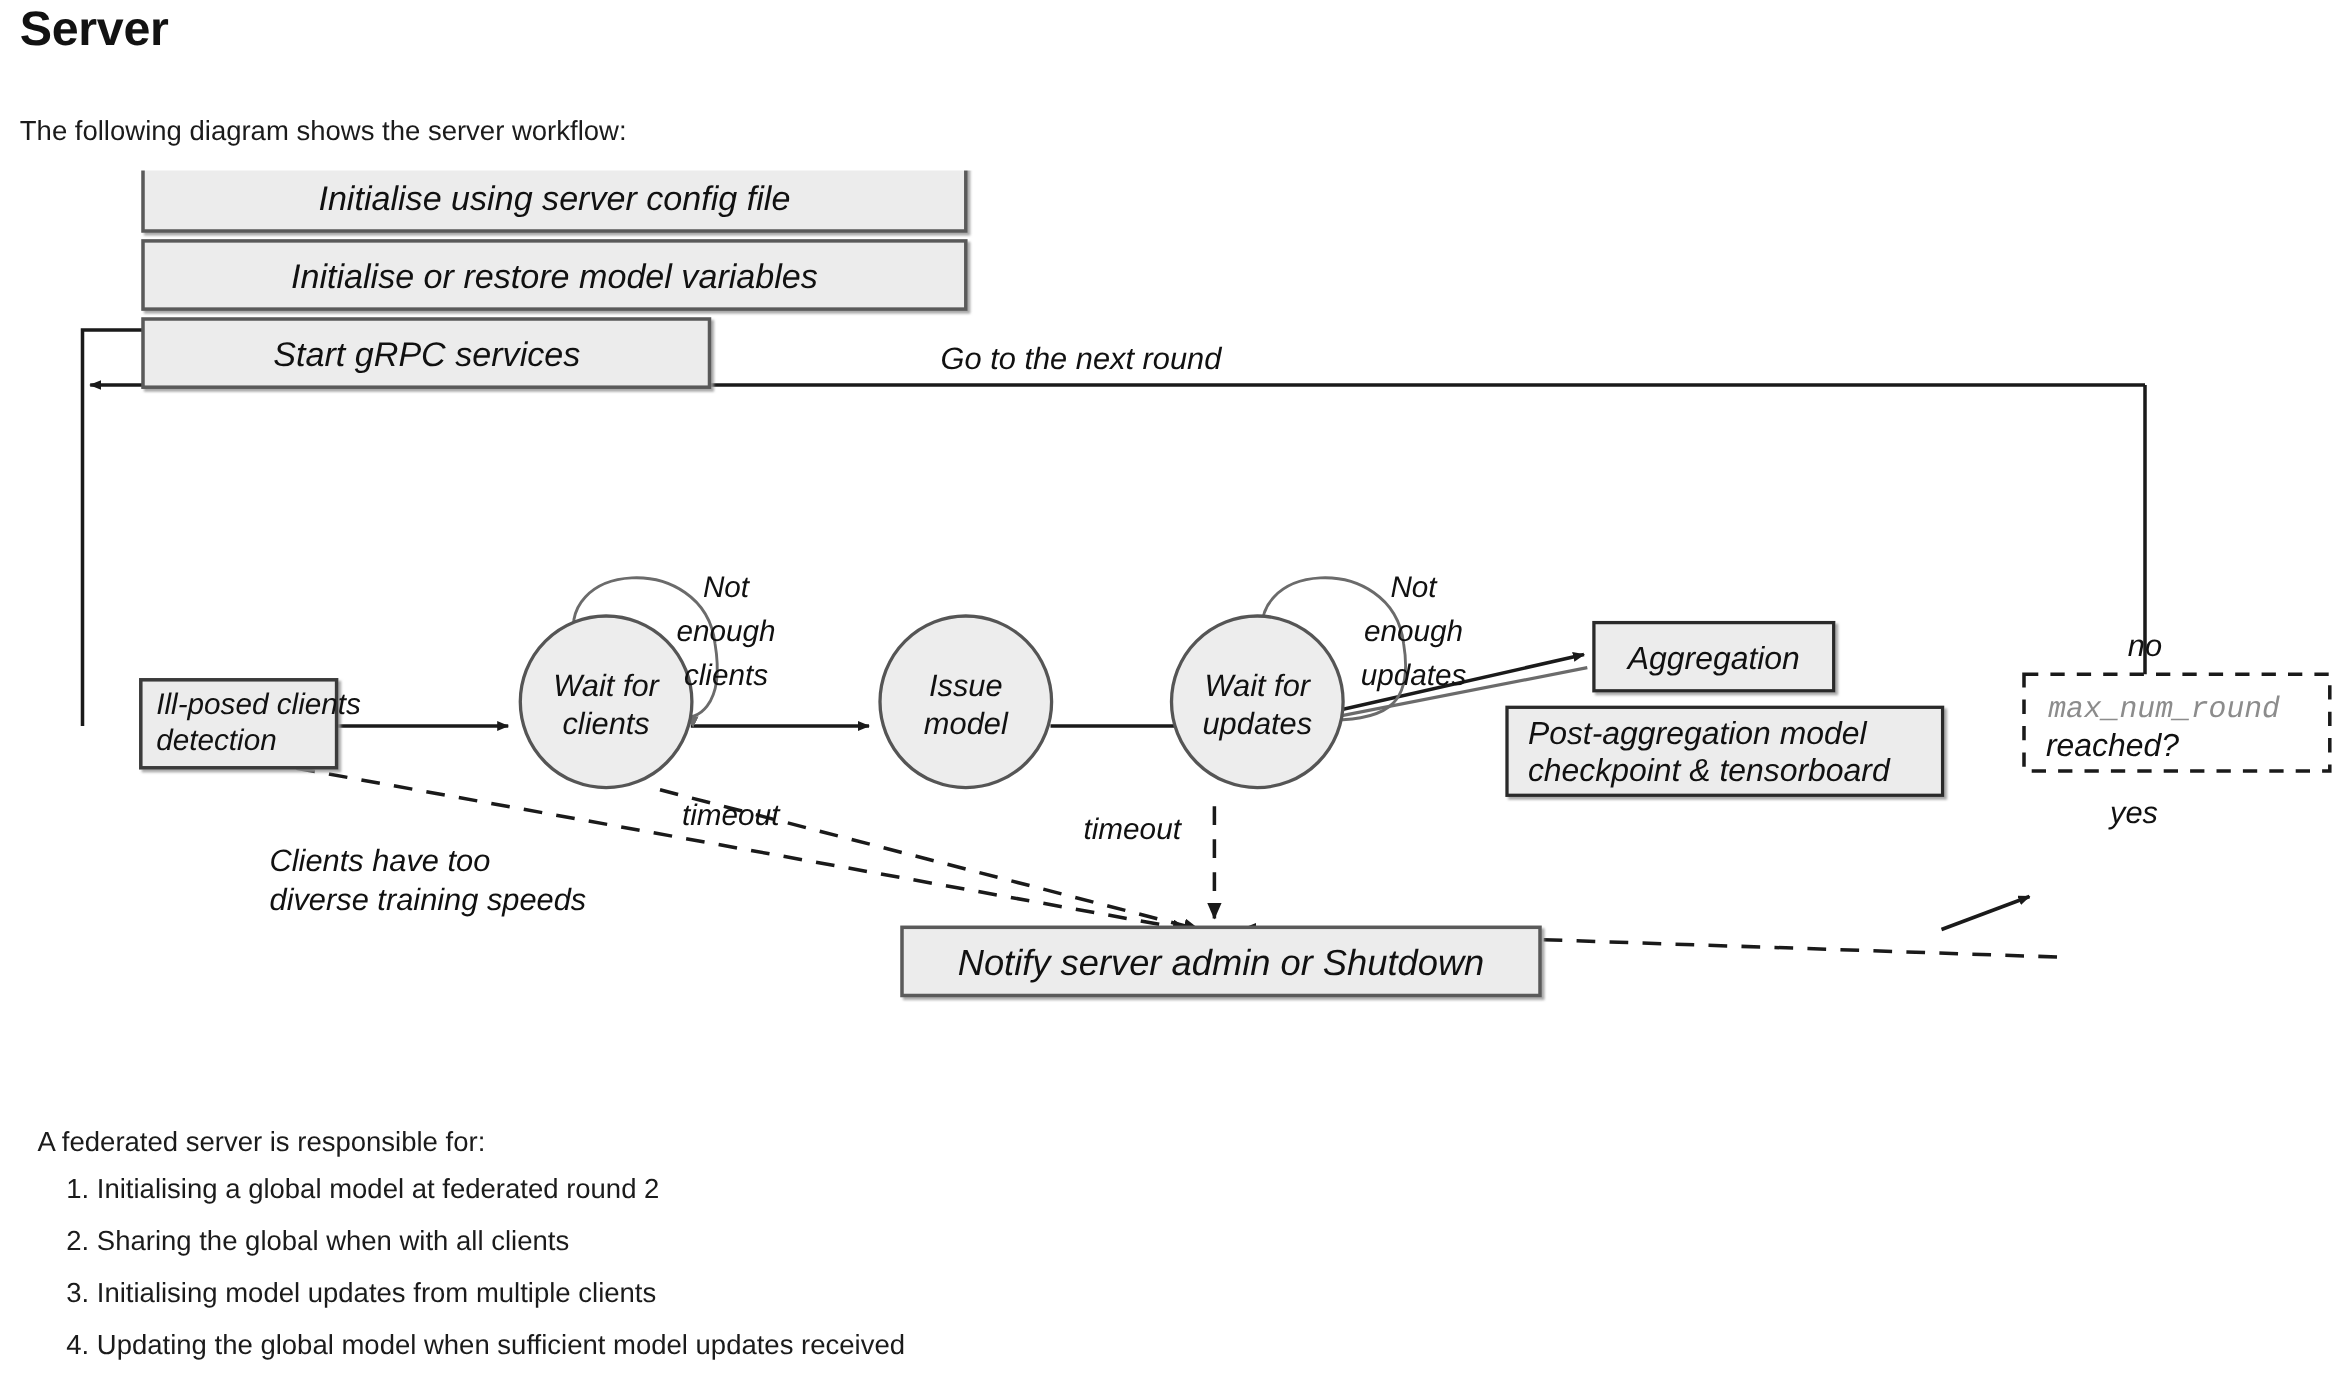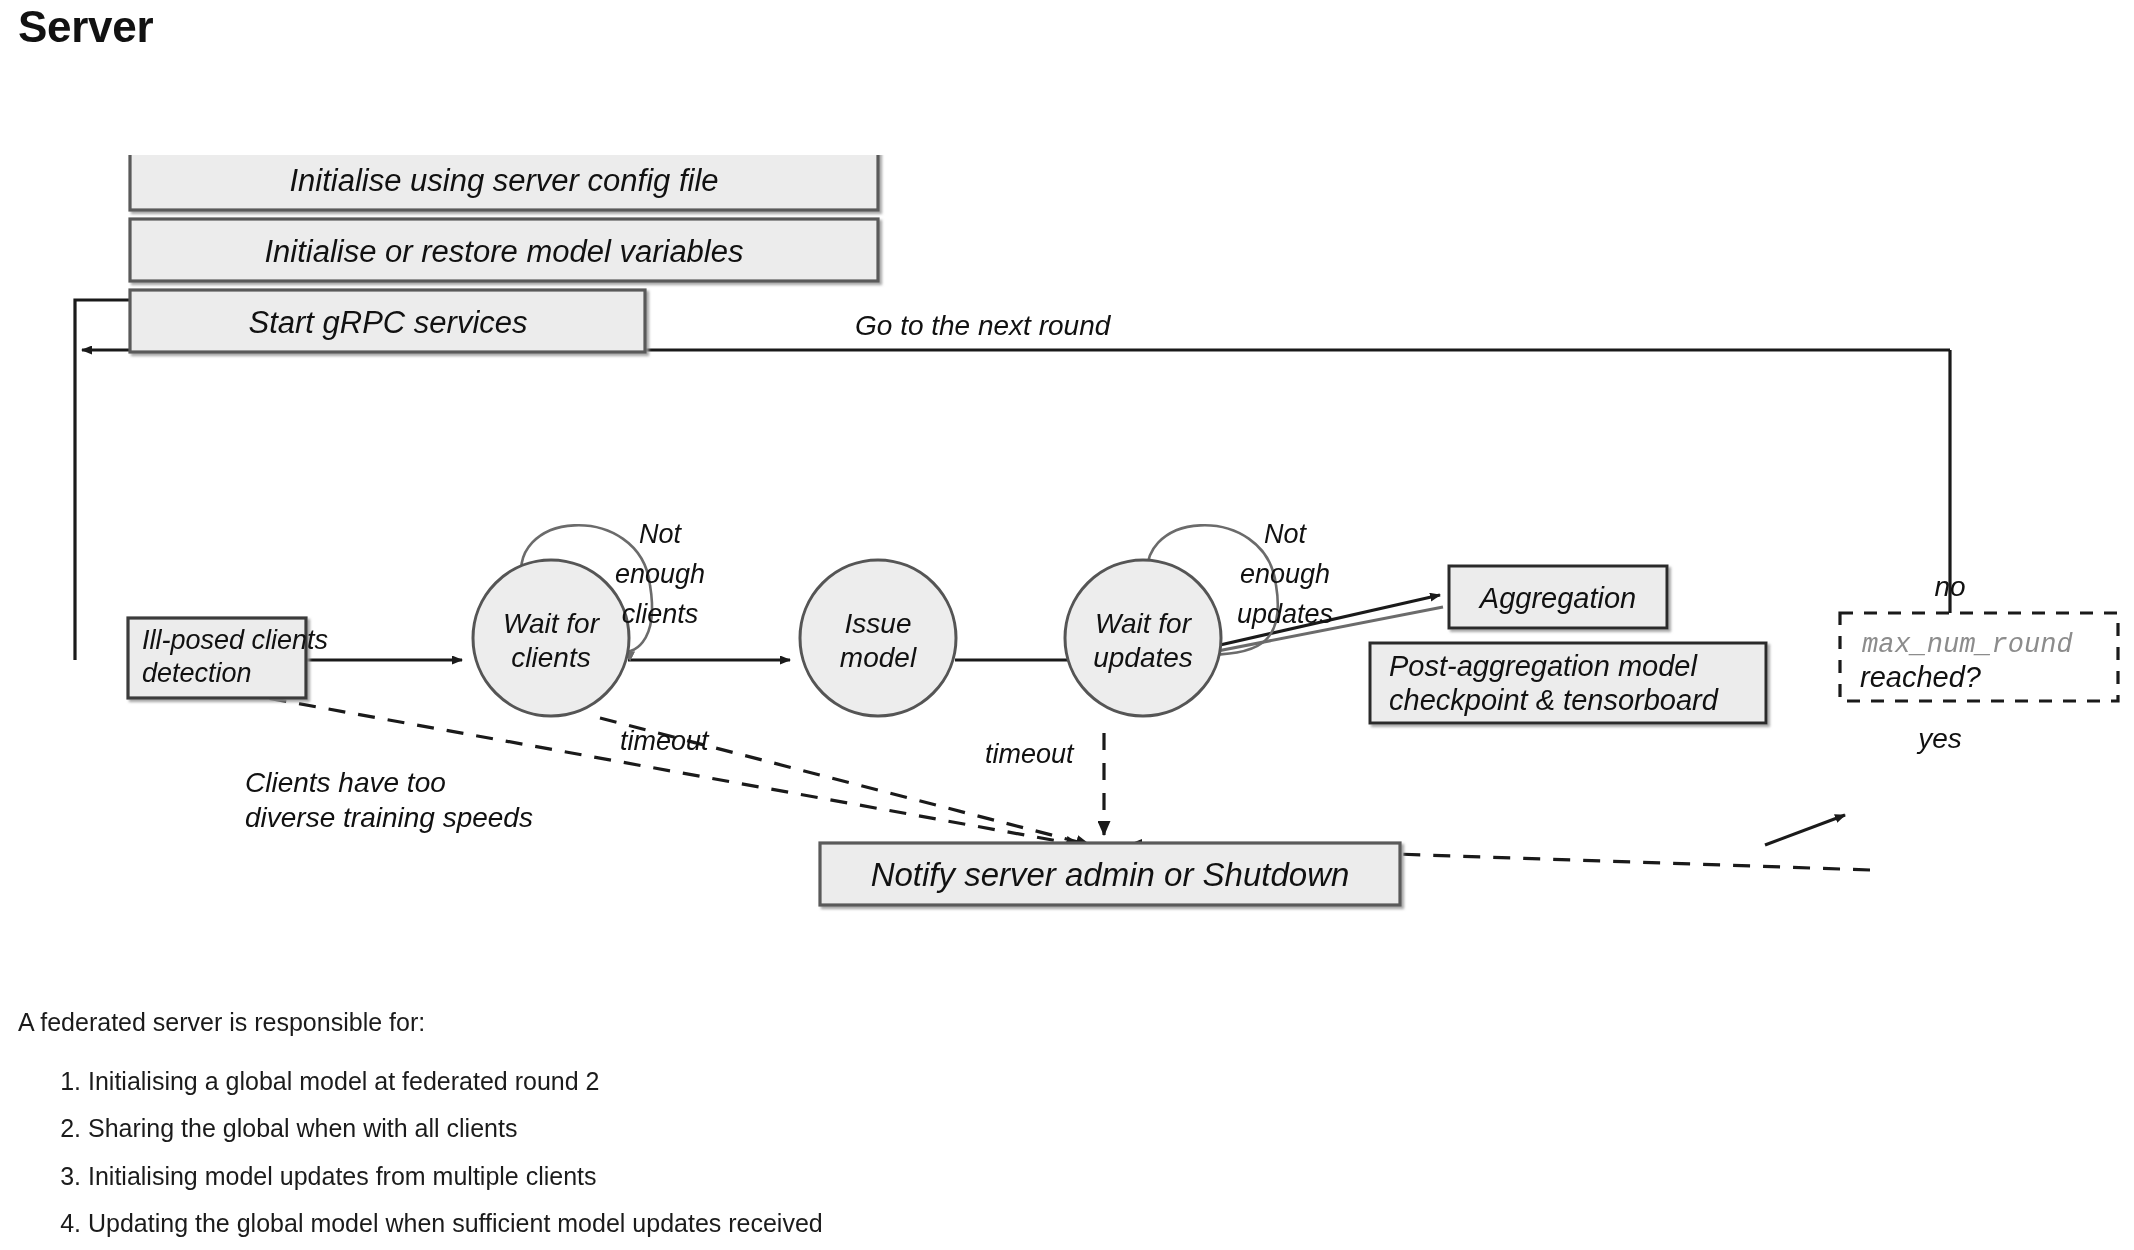--- a/index.html
+++ b/index.html
@@ -19,34 +19,35 @@
   .intro-text{
     position:absolute;left:18px;top:105px;
     margin:0;font-size:25px;font-weight:400;color:#1b1b1b;
   }
 
   .diagram{position:absolute;left:0;top:155px;width:1872px;height:800px;font-style:italic;}
   .diagram svg{display:block;}
 
   .outro-text{
     position:absolute;left:18px;top:1008px;
-    margin:0;font-size:25px;color:#1b1b1b;
+    margin:16px;font-size:25px;color:#1b1b1b;
   }
   ol.resp-list{
     position:absolute;left:40px;top:1068px;margin:0;padding:0 0 0 48px;
     font-size:25px;color:#1b1b1b;
   }
   ol.resp-list li{margin:0 0 21px 0;line-height:1.05;}
 </style>
 </head>
 <body>
 
 <div class="page">
 
   <h1 class="page-title">Server</h1>
+  <p class="intro-text">The following diagram shows the server workflow:</p>
 
   <div class="diagram">
     <svg width="2134" height="800" viewBox="0 0 2134 800" xmlns="http://www.w3.org/2000/svg">
       <defs>
         <marker id="arrow" markerWidth="11" markerHeight="9" refX="10" refY="4.5" orient="auto" markerUnits="userSpaceOnUse">
           <path d="M0,0 L11,4.5 L0,9 z" fill="#1a1a1a"></path>
         </marker>
         <marker id="arrowGrey" markerWidth="13" markerHeight="11" refX="12" refY="5.5" orient="auto" markerUnits="userSpaceOnUse">
           <path d="M0,0 L13,5.5 L0,11 z" fill="#6b6b6b"></path>
         </marker>

